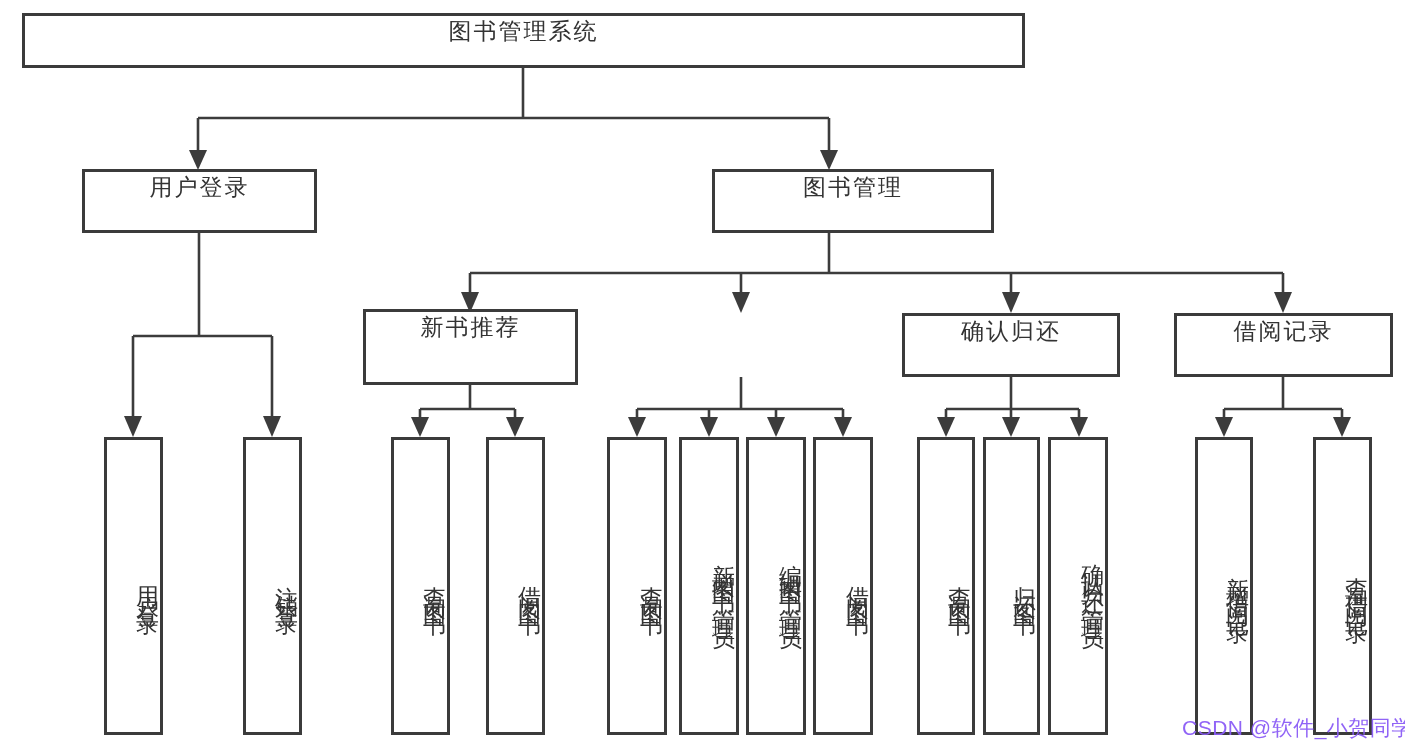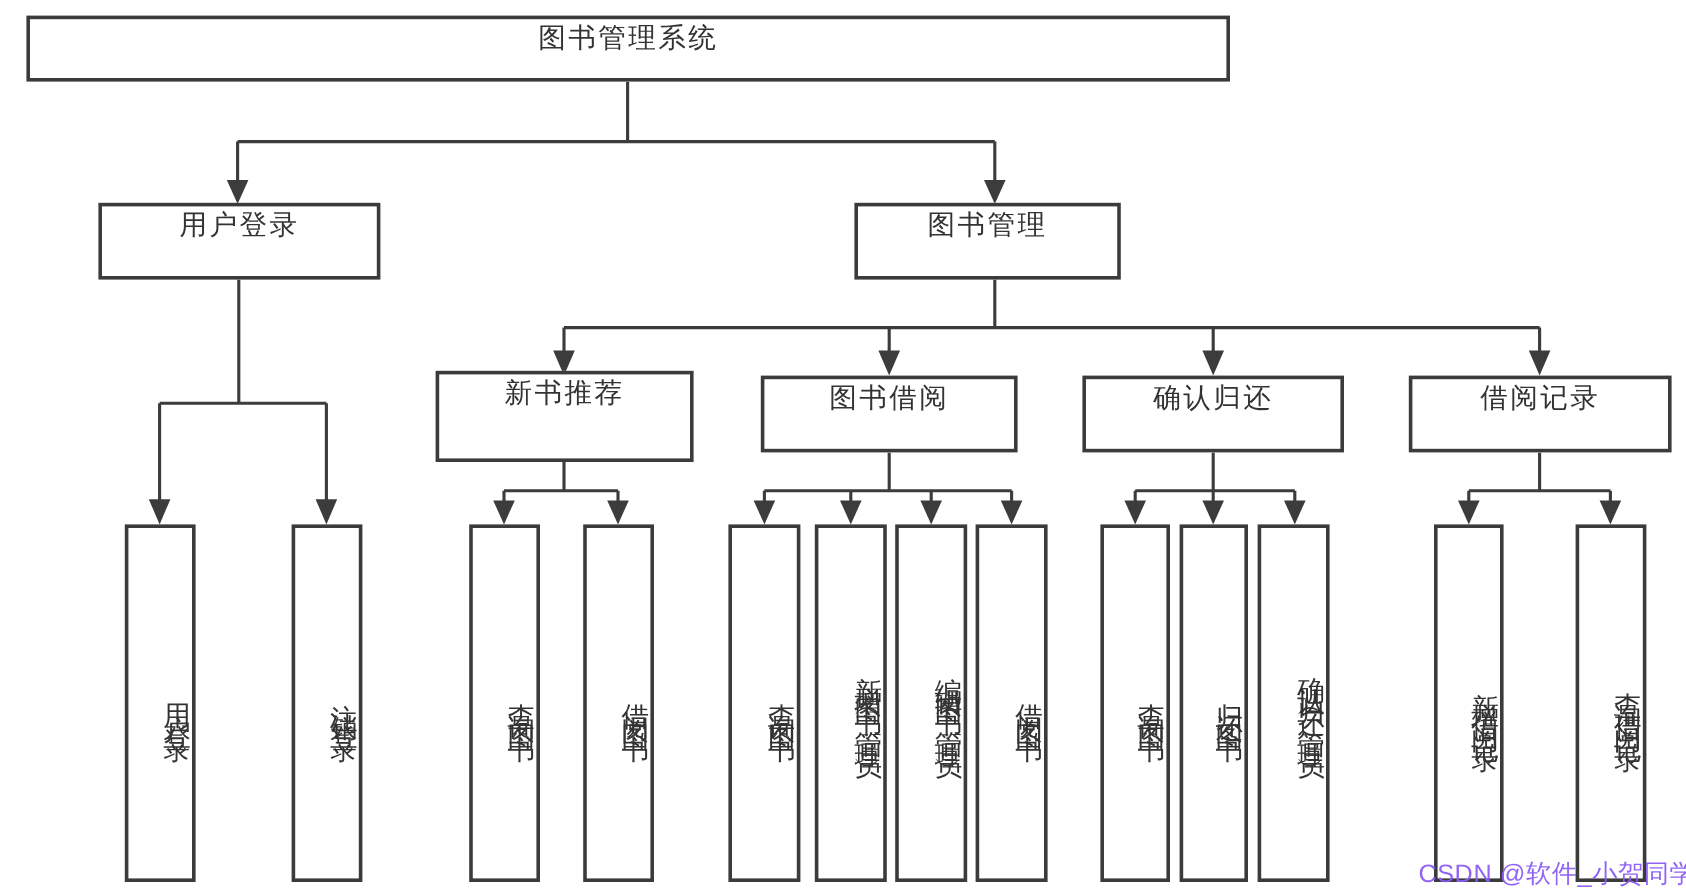--- a/index.html
+++ b/index.html
@@ -102,29 +102,26 @@
     </g>
   </svg>
 
   <div class="box" style="left:22px; top:13px; width:1003px; height:55px;">
     <span class="h-label">图书管理系统</span>
   </div>
 
   <div class="box" style="left:82px; top:169px; width:235px; height:64px;">
     <span class="h-label">用户登录</span>
   </div>
-  <div class="box" style="left:712px; top:169px; width:222px; height:64px;">
+  <div class="box" style="left:712px; top:169px; width:282px; height:64px;">
     <span class="h-label">图书管理</span>
   </div>
 
   <div class="box" style="left:363px; top:309px; width:215px; height:76px;">
     <span class="h-label">新书推荐</span>
-  </div>
-  <div class="box" style="left:634px; top:313px; width:214px; height:64px;">
-    <span class="h-label">图书借阅</span>
   </div>
   <div class="box" style="left:902px; top:313px; width:218px; height:64px;">
     <span class="h-label">确认归还</span>
   </div>
   <div class="box" style="left:1174px; top:313px; width:219px; height:64px;">
     <span class="h-label">借阅记录</span>
   </div>
 
   <div class="box leaf" style="left:104px; top:437px; width:59px; height:298px;">用户登录</div>
   <div class="box leaf" style="left:243px; top:437px; width:59px; height:298px;">注销登录</div>

